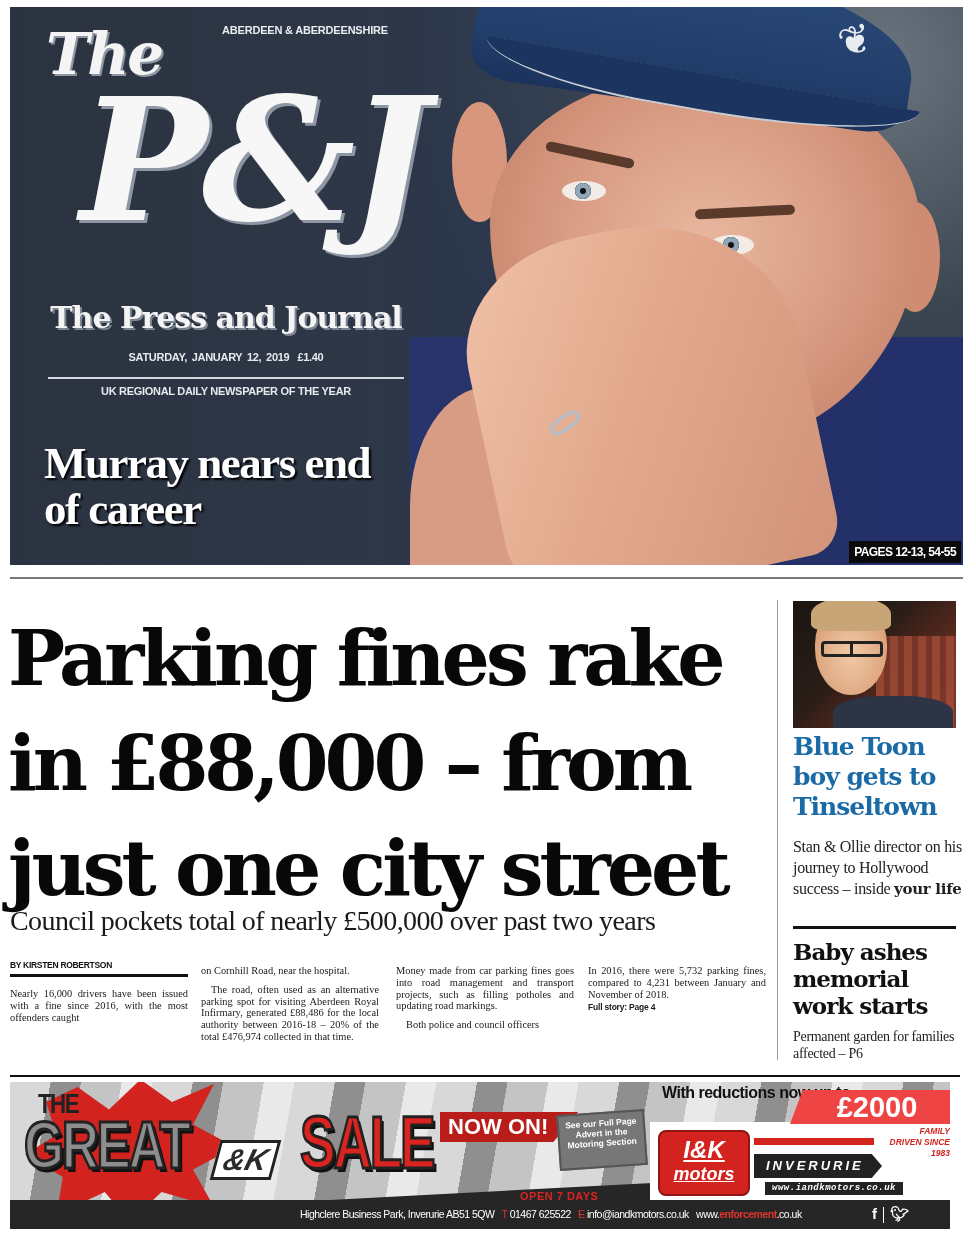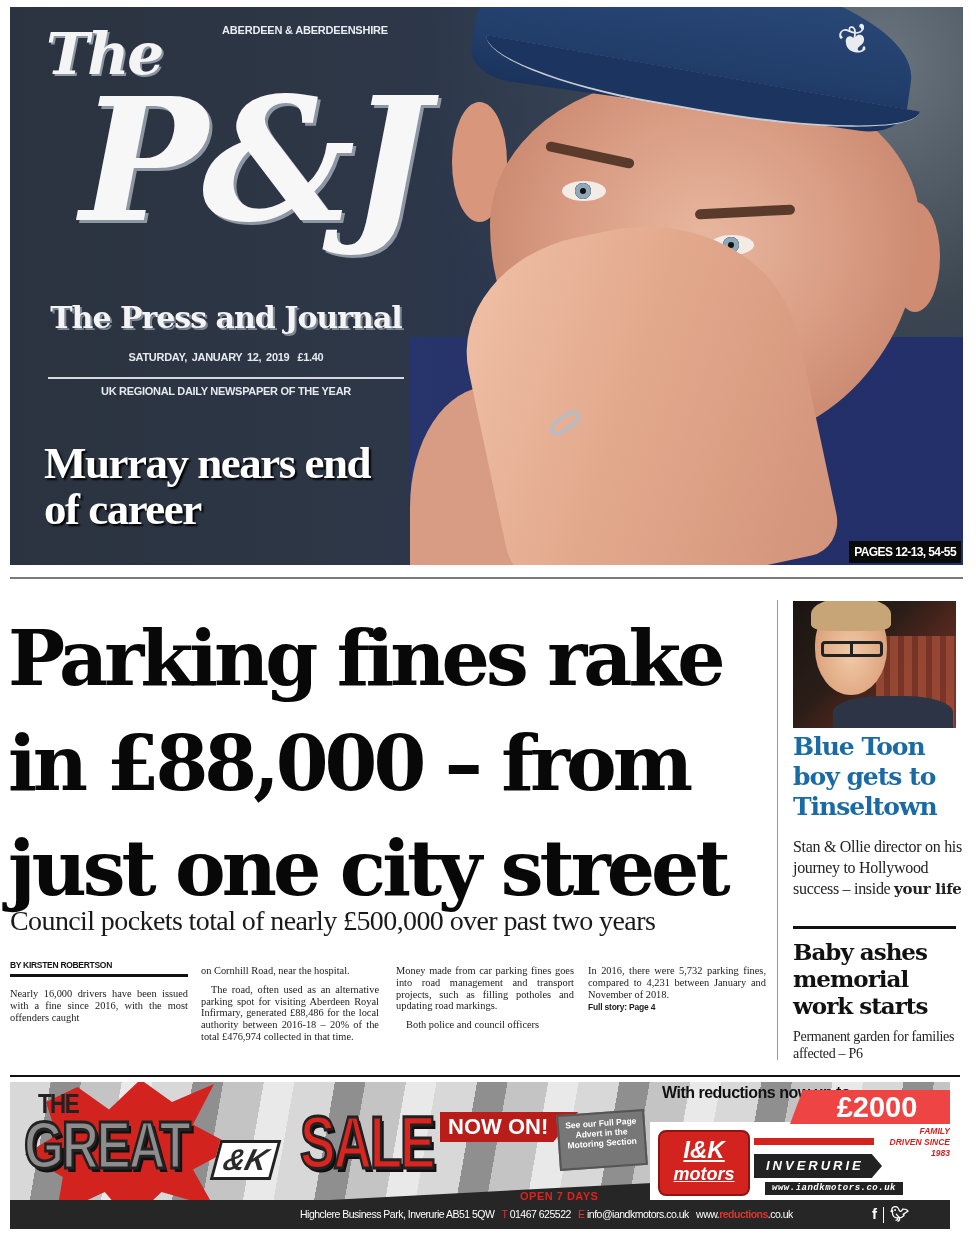--- a/index.html
+++ b/index.html
@@ -396,18 +396,18 @@
   <div class="ad-inverurie">INVERURIE</div>
   <div class="ad-family">FAMILY DRIVEN SINCE 1983</div>
   <div class="ad-www">www.iandkmotors.co.uk</div>
 
   <div class="ad-contact">
     <span>Highclere Business Park, Inverurie AB51 5QW</span>&nbsp;&nbsp;
     <span class="red">T</span>
     <span>01467 625522</span>&nbsp;&nbsp;
     <span class="red">E</span>
     <span>info@iandkmotors.co.uk</span>&nbsp;&nbsp;
-    <span><span>www.</span><span class="webred">reductions</span><span>.co.uk</span></span>
+    <span><span>www.</span><span class="webred">enforcement</span><span>.co.uk</span></span>
   </div>
   <div class="ad-social">
     <span>f</span><span class="sep"></span><span>🐦︎</span>
   </div>
 </div>
 
 </body></html>

